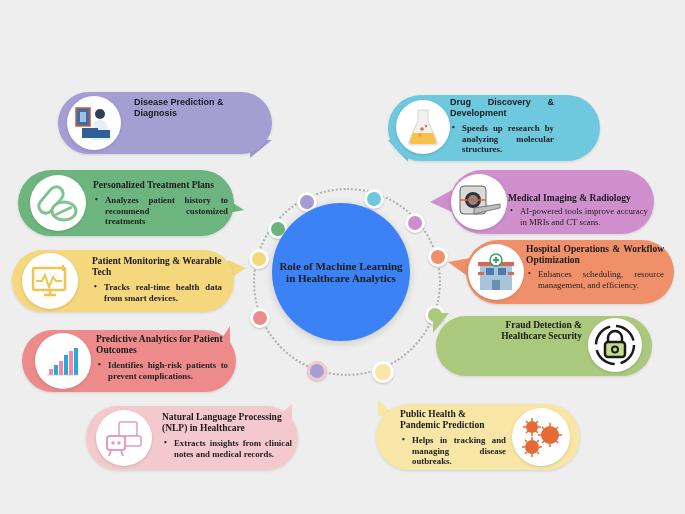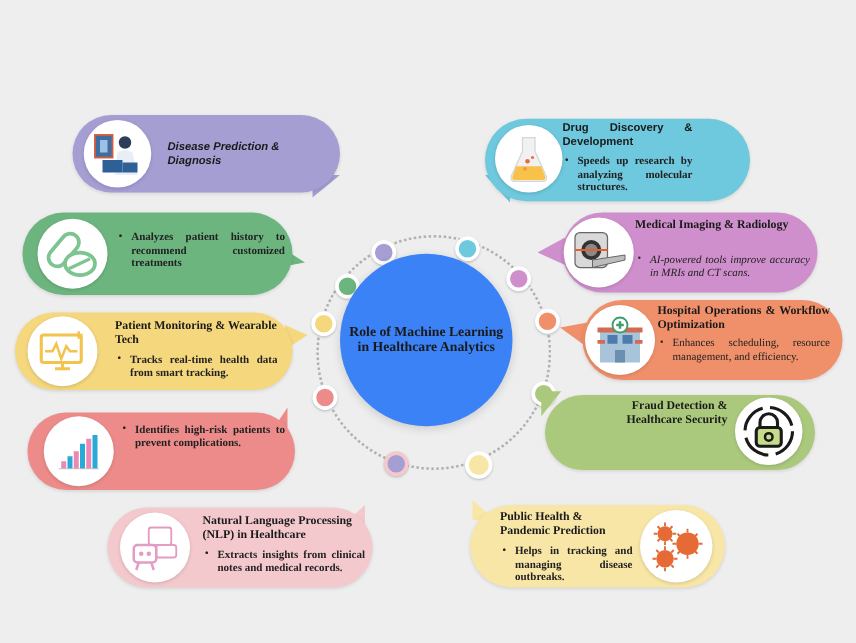--- a/index.html
+++ b/index.html
@@ -46,21 +46,21 @@
   <div class="icon-circle" style="left:67px;top:96px;width:54px;height:54px;">
     <svg width="44" height="38" viewBox="0 0 44 38">
         <rect x="4" y="4" width="14" height="18" fill="#3c6ea6" stroke="#d35b3b" stroke-width="1.5"></rect>
         <rect x="8" y="8" width="6" height="10" fill="#9ec0e3"></rect>
         <circle cx="28" cy="10" r="5" fill="#2c3e5a"></circle>
         <path d="M20 36 L22 18 Q28 14 34 18 L38 36 Z" fill="#e8eef6"></path>
         <rect x="10" y="24" width="16" height="10" fill="#2f5f97"></rect>
         <rect x="26" y="26" width="12" height="8" fill="#2f5f97"></rect>
       </svg>
   </div>
-  <div class="btext" style="left:134px;top:112px;width:132px;font-style:italic;">
+  <div class="btext" style="left:134px;top:97px;width:132px;">
     <p class="btitle sans">Disease Prediction &amp; Diagnosis</p>
   </div>
 </div>
 
 <div>
   <div class="tail" style="left:388px;top:140px;border-right:20px solid #6ec8de;border-bottom:22px solid transparent;"></div>
   <div class="bubble" style="left:388px;top:95px;width:212px;height:66px;background:#6ec8de;"></div>
   <div class="icon-circle" style="left:396px;top:100px;width:54px;height:54px;">
     <svg width="34" height="40" viewBox="0 0 34 40">
         <path d="M12 3 L22 3 L22 14 L31 34 Q32 38 28 38 L6 38 Q2 38 3 34 L12 14 Z" fill="#f1f1f1" stroke="#d6d6d6" stroke-width="1"></path>
@@ -80,57 +80,58 @@
   <div class="tail" style="left:222px;top:196px;border-left:22px solid #6db57f;border-top:14px solid transparent;border-bottom:4px solid transparent;"></div>
   <div class="bubble" style="left:18px;top:170px;width:216px;height:66px;background:#6db57f;"></div>
   <div class="icon-circle" style="left:30px;top:175px;">
     <svg width="44" height="40" viewBox="0 0 44 40">
         <rect x="8" y="2" width="14" height="30" rx="7" transform="rotate(40 15 17)" fill="none" stroke="#7ec490" stroke-width="3"></rect>
         <ellipse cx="28" cy="28" rx="12" ry="9" fill="#fff" stroke="#7ec490" stroke-width="3"></ellipse>
         <line x1="19" y1="32" x2="36" y2="24" stroke="#7ec490" stroke-width="2.5"></line>
       </svg>
   </div>
   <div class="btext" style="left:93px;top:180px;width:135px;">
+    <p class="btitle">Personalized Treatment Plans</p>
     <p class="bullet">Analyzes patient history to recommend customized treatments</p>
   </div>
 </div>
 
 <div>
   <div class="tail" style="left:430px;top:190px;border-right:22px solid #cf8fcd;border-top:12px solid transparent;border-bottom:10px solid transparent;"></div>
   <div class="bubble" style="left:450px;top:170px;width:204px;height:64px;background:#cf8fcd;"></div>
   <div class="icon-circle" style="left:451px;top:174px;">
     <svg width="46" height="40" viewBox="0 0 46 40">
         <rect x="4" y="4" width="26" height="28" rx="4" fill="#d9d9d9" stroke="#666" stroke-width="1"></rect>
         <circle cx="17" cy="18" r="8" fill="#333"></circle>
         <circle cx="17" cy="18" r="5" fill="#888"></circle>
         <line x1="4" y1="18" x2="30" y2="18" stroke="#e5602f" stroke-width="1.5"></line>
         <path d="M18 26 L44 22 L44 26 L18 32 Z" fill="#bdbdbd" stroke="#666" stroke-width="0.8"></path>
       </svg>
   </div>
   <div class="btext" style="left:508px;top:175px;width:140px;">
-    <p class="btitle" style="text-align:justify;text-align-last:left;">Medical Imaging &amp; Radiology</p>
-    <p class="bullet normal" style="margin-top:16px;font-style:italic;">AI-powered tools improve accuracy in MRIs and CT scans.</p>
+    <p class="btitle" style="text-align:justify;text-align-last:left;margin-top:18px;">Medical Imaging &amp; Radiology</p>
+    <p class="bullet normal" style="margin-top:2px;">AI-powered tools improve accuracy in MRIs and CT scans.</p>
   </div>
 </div>
 
 <div>
   <div class="tail" style="left:228px;top:260px;border-left:18px solid #f5d77e;border-top:8px solid transparent;border-bottom:12px solid transparent;"></div>
   <div class="bubble" style="left:12px;top:250px;width:222px;height:62px;background:#f5d77e;"></div>
   <div class="icon-circle" style="left:22px;top:253px;">
     <svg width="40" height="36" viewBox="0 0 40 36">
         <rect x="3" y="5" width="32" height="22" rx="2" fill="none" stroke="#f2c44e" stroke-width="2.5"></rect>
         <polyline points="6,18 12,18 15,12 19,24 23,14 26,18 32,18" fill="none" stroke="#f2c44e" stroke-width="2"></polyline>
         <line x1="14" y1="32" x2="26" y2="32" stroke="#f2c44e" stroke-width="2.5"></line>
         <line x1="20" y1="27" x2="20" y2="32" stroke="#f2c44e" stroke-width="2.5"></line>
         <path d="M33 2 v6 M30 5 h6" stroke="#f2c44e" stroke-width="2"></path>
       </svg>
   </div>
   <div class="btext" style="left:92px;top:256px;width:130px;">
     <p class="btitle">Patient Monitoring &amp; Wearable Tech</p>
-    <p class="bullet">Tracks real-time health data from smart tracking.</p>
+    <p class="bullet">Tracks real-time health data from smart devices.</p>
   </div>
 </div>
 
 <div>
   <div class="tail" style="left:448px;top:258px;border-right:22px solid #f0906a;border-top:4px solid transparent;border-bottom:16px solid transparent;"></div>
   <div class="bubble" style="left:466px;top:240px;width:208px;height:64px;background:#f0906a;"></div>
   <div class="icon-circle" style="left:468px;top:244px;">
     <svg width="40" height="40" viewBox="0 0 40 40">
         <rect x="4" y="12" width="32" height="26" fill="#a7c4da"></rect>
         <rect x="2" y="10" width="36" height="4" fill="#d36a53"></rect>
@@ -157,20 +158,21 @@
         <rect x="4" y="24" width="4" height="6" fill="#e889b6"></rect>
         <rect x="9" y="20" width="4" height="10" fill="#29a9d6"></rect>
         <rect x="14" y="16" width="4" height="14" fill="#e889b6"></rect>
         <rect x="19" y="10" width="4" height="20" fill="#29a9d6"></rect>
         <rect x="24" y="6" width="4" height="24" fill="#e889b6"></rect>
         <rect x="29" y="3" width="4" height="27" fill="#29a9d6"></rect>
         <line x1="2" y1="30" x2="34" y2="30" stroke="#bbb" stroke-width="0.7"></line>
       </svg>
   </div>
   <div class="btext" style="left:96px;top:334px;width:132px;">
+    <p class="btitle">Predictive Analytics for Patient Outcomes</p>
     <p class="bullet">Identifies high-risk patients to prevent complications.</p>
   </div>
 </div>
 
 <div>
   <div class="tail" style="left:433px;top:313px;border-right:16px solid transparent;border-top:20px solid #abc97c;"></div>
   <div class="bubble" style="left:436px;top:316px;width:216px;height:60px;background:#abc97c;"></div>
   <div class="icon-circle" style="left:588px;top:318px;width:54px;height:54px;">
     <svg width="44" height="44" viewBox="0 0 44 44">
         <circle cx="22" cy="22" r="19" fill="none" stroke="#1a1a1a" stroke-width="2.5" stroke-dasharray="24 6"></circle>

